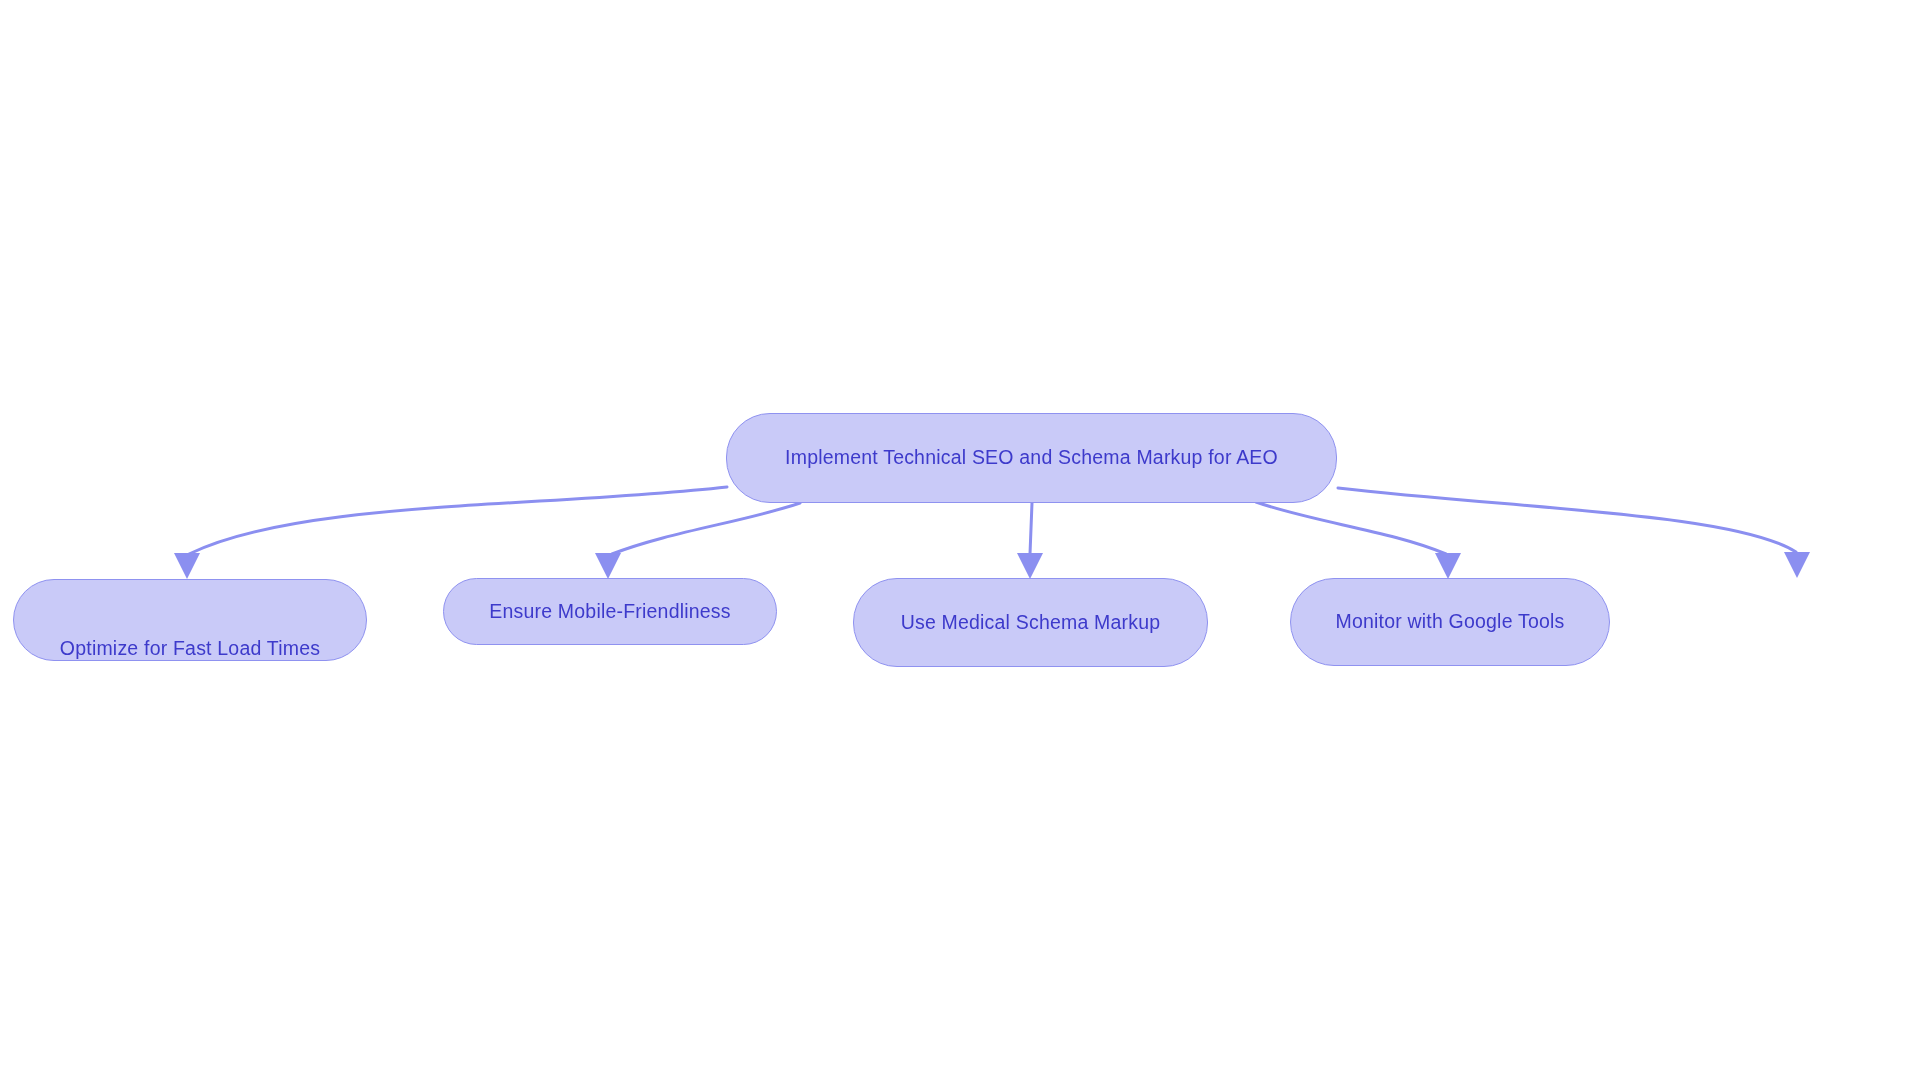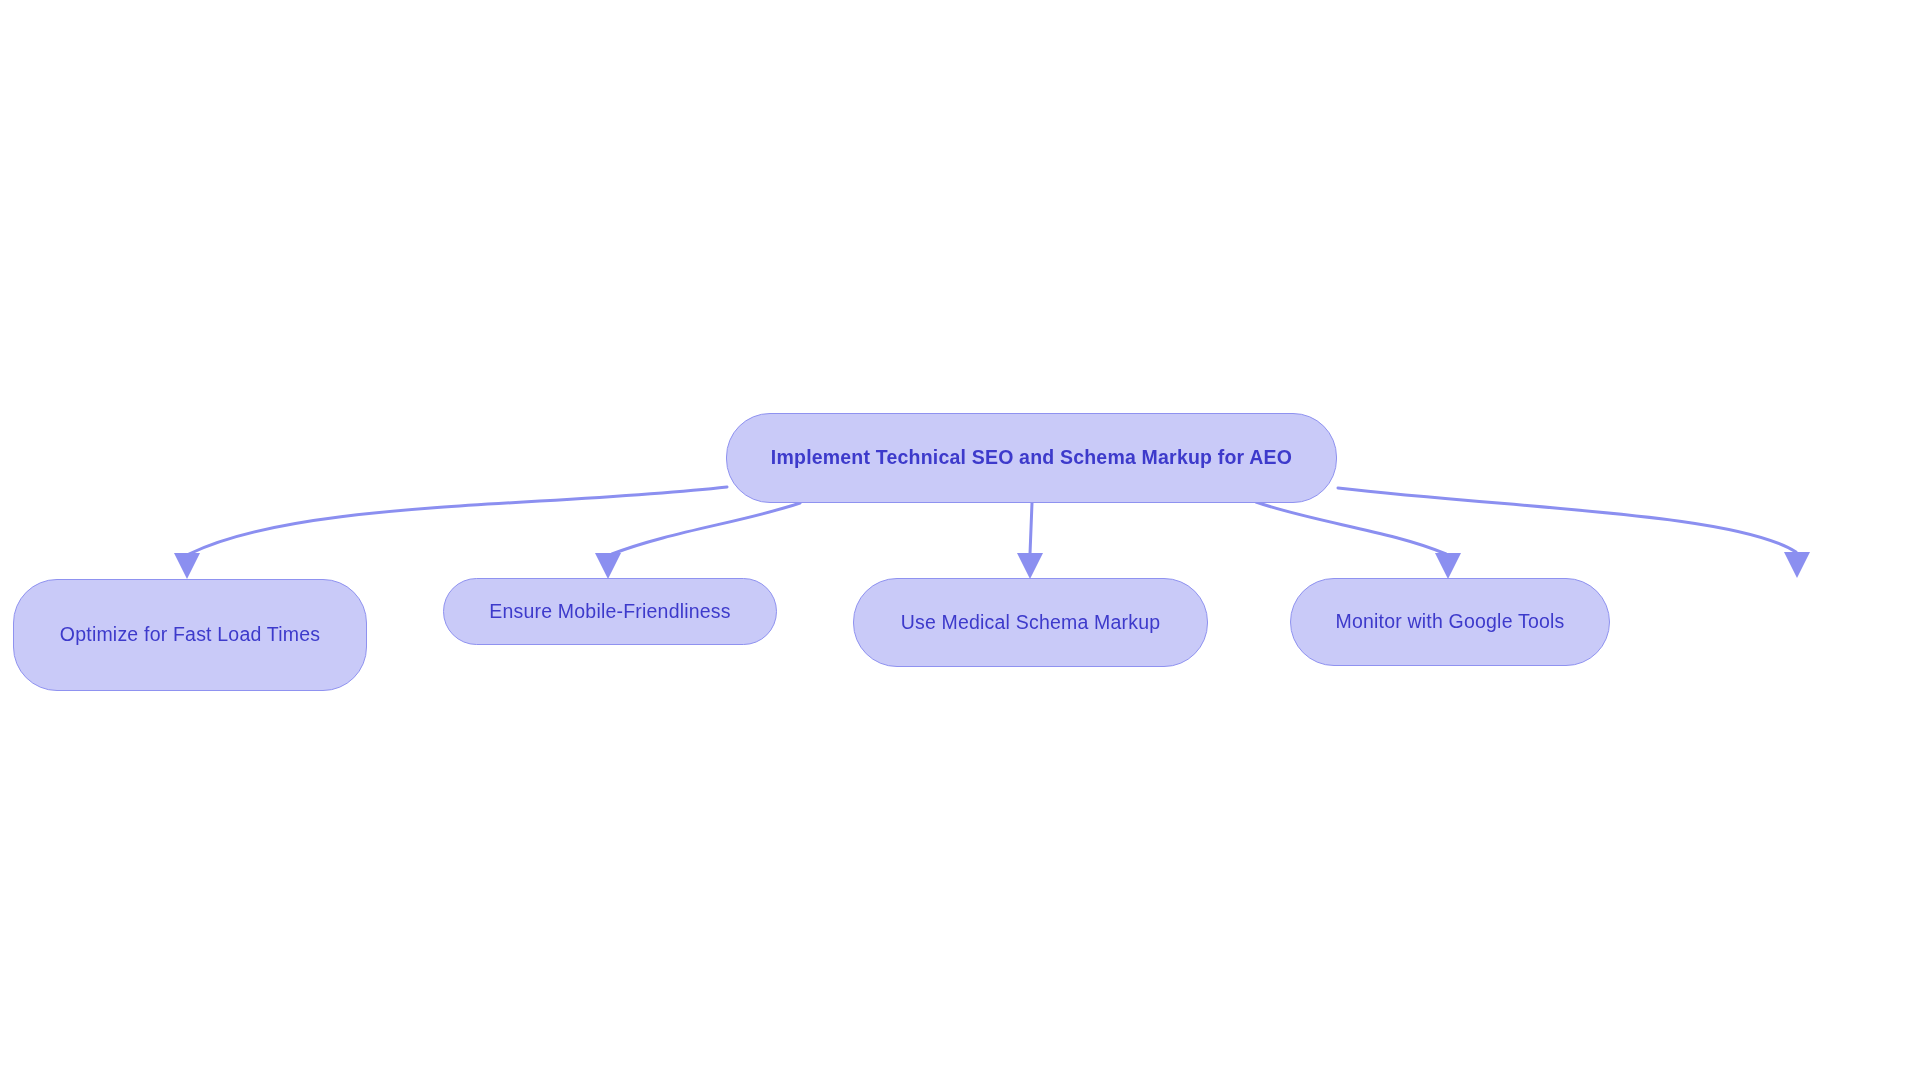--- a/index.html
+++ b/index.html
@@ -26,22 +26,22 @@
     background:var(--node-fill);
     border:1.5px solid var(--node-border);
     border-radius:44px;
     color:var(--node-text);
     display:flex;align-items:center;justify-content:center;
     text-align:center;
     font-size:19.5px;
     letter-spacing:0.2px;
     line-height:1.2;
   }
-  #node-root {left:726px; top:413px; width:611px; height:90px;font-weight:bold;}
-  #node-c0   {left:13px;  top:579px; width:354px; height:112px;}
+  #node-root {left:726px; top:413px; width:611px; height:90px;}
+  #node-c0   {left:13px;  top:579px; width:354px; height:82px;align-items:flex-end;}
   #node-c1   {left:443px; top:578px; width:334px; height:67px;}
   #node-c2   {left:853px; top:578px; width:355px; height:89px;}
   #node-c3   {left:1290px;top:578px; width:320px; height:88px;}
   #node-c4   {left:1688px;top:577px; width:222px; height:88px;}
 </style>
 </head>
 <body>
 
 <div class="canvas">
 

